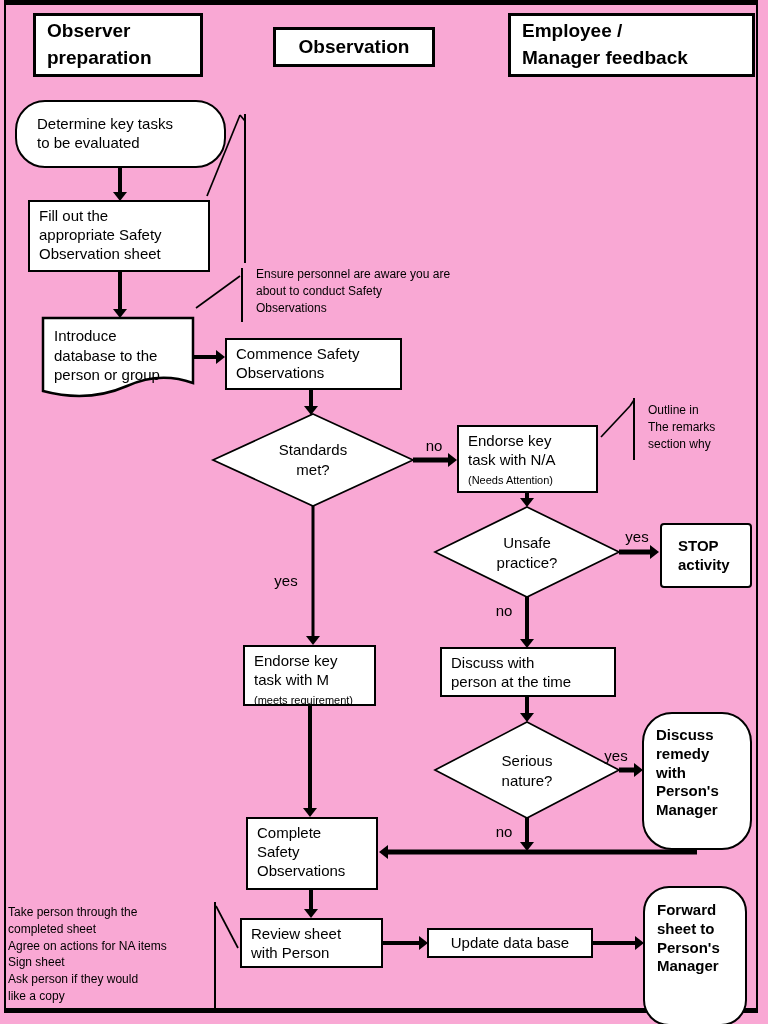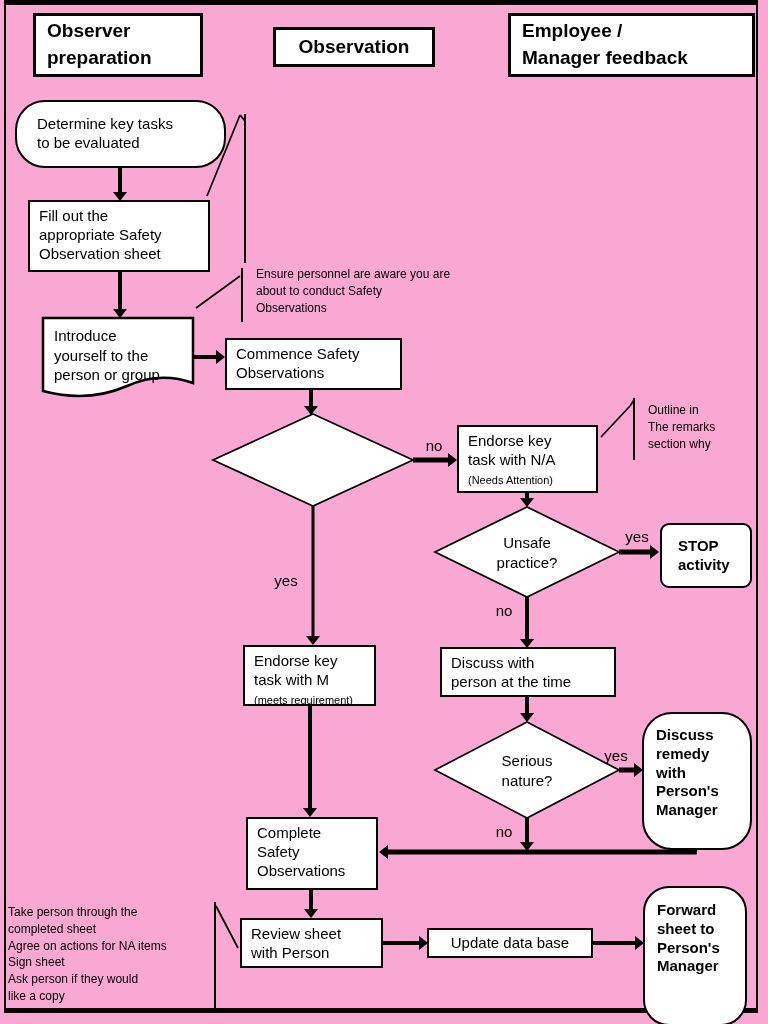--- a/index.html
+++ b/index.html
@@ -135,39 +135,41 @@
 Manager feedback</div>
 
   <div class="box round vcenter" style="left:15px;top:100px;width:211px;height:68px;padding-left:20px;">Determine key tasks
 to be evaluated</div>
 
   <div class="box" style="left:28px;top:200px;width:182px;height:72px;">Fill out the
 appropriate Safety
 Observation sheet</div>
 
   <div class="freetext" style="left:54px;top:326px;width:140px;">Introduce
-yourself to the
+database to the
 person or group</div>
 
   <div class="box" style="left:225px;top:338px;width:177px;height:52px;">Commence Safety
 Observations</div>
 
+  <div class="dtext" style="left:253px;top:440px;width:120px;">Standards
+met?</div>
 
   <div class="box" style="left:457px;top:425px;width:141px;height:68px;"><span>Endorse key
 task with N/A</span>
     <span class="sub">(Needs Attention)</span></div>
 
   <div class="ann" style="left:648px;top:402px;width:110px;">Outline in
 The remarks
 section why</div>
 
   <div class="dtext" style="left:467px;top:533px;width:120px;">Unsafe
 practice?</div>
 
-  <div class="box round bold vcenter" style="left:660px;top:523px;width:92px;height:65px;padding-left:16px;border-radius:9px;">STOP
+  <div class="box round bold vcenter" style="left:660px;top:523px;width:92px;height:65px;padding-left:16px;border-radius:4px;">STOP
 activity</div>
 
   <div class="box" style="left:440px;top:647px;width:176px;height:50px;">Discuss with
 person at the time</div>
 
   <div class="box" style="left:243px;top:645px;width:133px;height:61px;"><span>Endorse key
 task with M</span>
     <span class="sub">(meets requirement)</span></div>
 
   <div class="dtext" style="left:467px;top:751px;width:120px;">Serious

